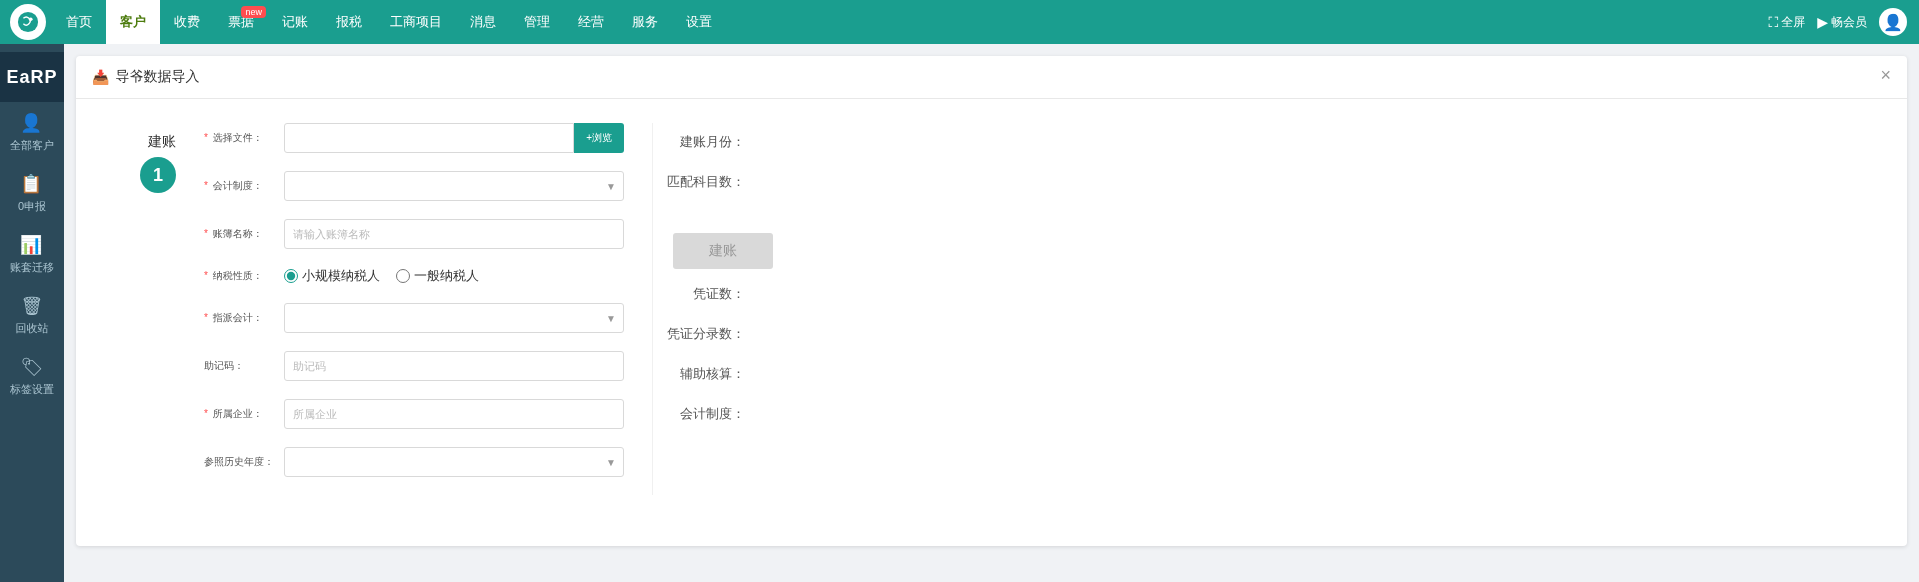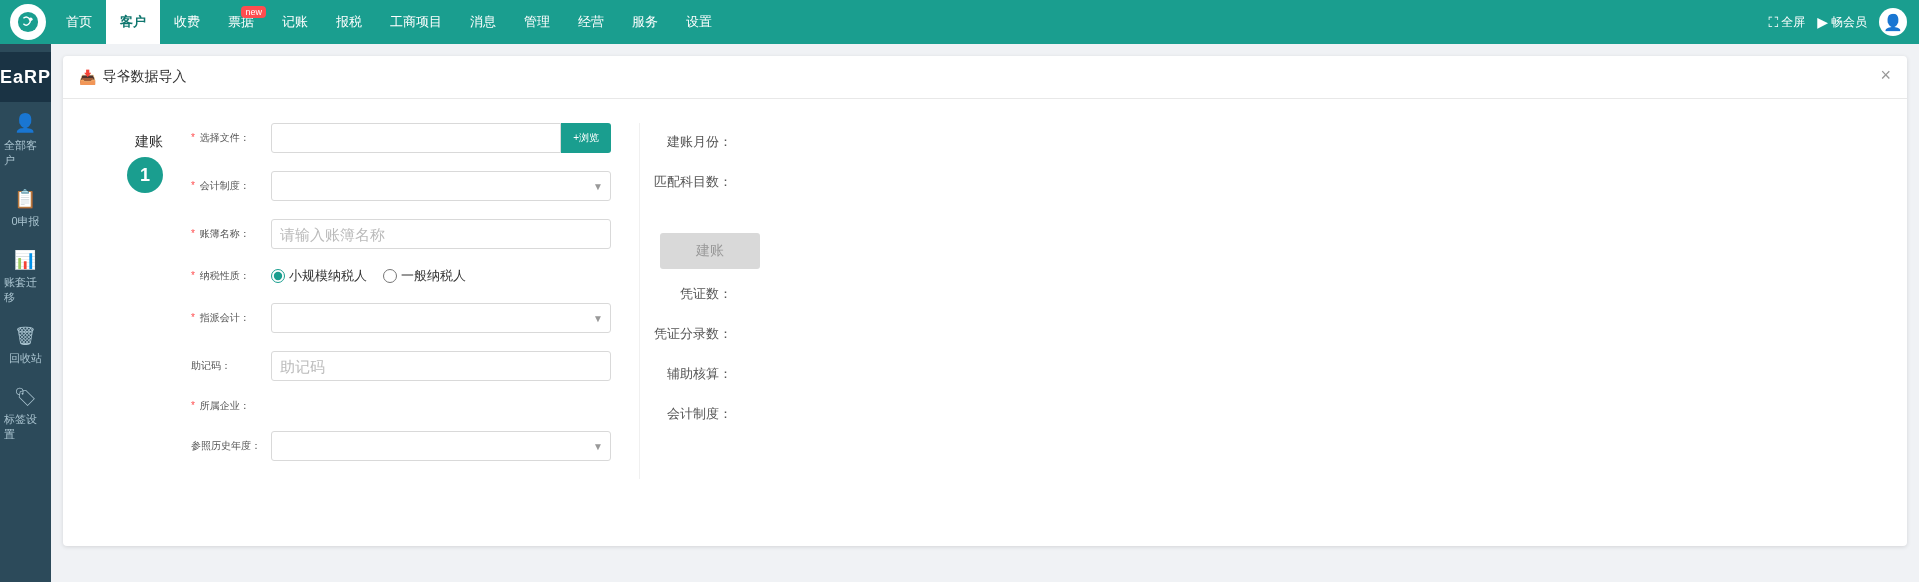--- a/index.html
+++ b/index.html
@@ -34,21 +34,21 @@
       padding: 0 14px;
       height: 44px;
       display: flex;
       align-items: center;
       color: #fff;
       cursor: pointer;
       font-size: 13px;
       position: relative;
       white-space: nowrap;
     }
-    .nav-item.active { background: #fff; color: #0f766e; font-weight: bold; border-radius: 0; }
+    .nav-item.active { background: #fff; color: #4d7c0f; font-weight: bold; border-radius: 0; }
     .nav-badge {
       position: absolute;
       top: 6px;
       right: 2px;
       background: #ff4d4f;
       color: #fff;
       font-size: 9px;
       padding: 1px 4px;
       border-radius: 4px;
     }
@@ -77,21 +77,21 @@
     }
 
     
     .layout {
       display: flex;
       height: calc(582px - 44px);
     }
 
     
     .sidebar {
-      width: 51px;
+      width: 64px;
       background: #2c4a5a;
       display: flex;
       flex-direction: column;
       align-items: center;
       padding-top: 8px;
       gap: 0;
     }
     .sidebar-item {
       width: 100%;
       display: flex;
@@ -215,21 +215,21 @@
     .required-star {
       color: #ff4d4f;
       margin-right: 2px;
     }
     .form-control {
       flex: 1;
       height: 30px;
       border: 1px solid #d9d9d9;
       border-radius: 3px;
       padding: 0 8px;
-      font-size: 15px;
+      font-size: 11px;
       outline: none;
       color: #404040;
       background: #fff;
     }
     .form-control::placeholder { color: #bbb; }
     .select-wrapper {
       flex: 1;
       position: relative;
     }
     .select-wrapper select {
@@ -498,20 +498,21 @@
               <span>助记码：</span>
             </label>
             <input class="form-control" type="text" placeholder="助记码" style="">
           </div>
 
           <div class="form-row">
             <label class="form-label">
               <span class="required-star">*</span>
               <span>所属企业：</span>
             </label>
+            <input class="form-control" type="text" placeholder="所属企业" style="">
           </div>
 
           <div class="form-row">
             <label class="form-label">
               <span>参照历史年度：</span>
             </label>
             <div class="select-wrapper">
               <select>
                 <option value=""></option>
               </select>

